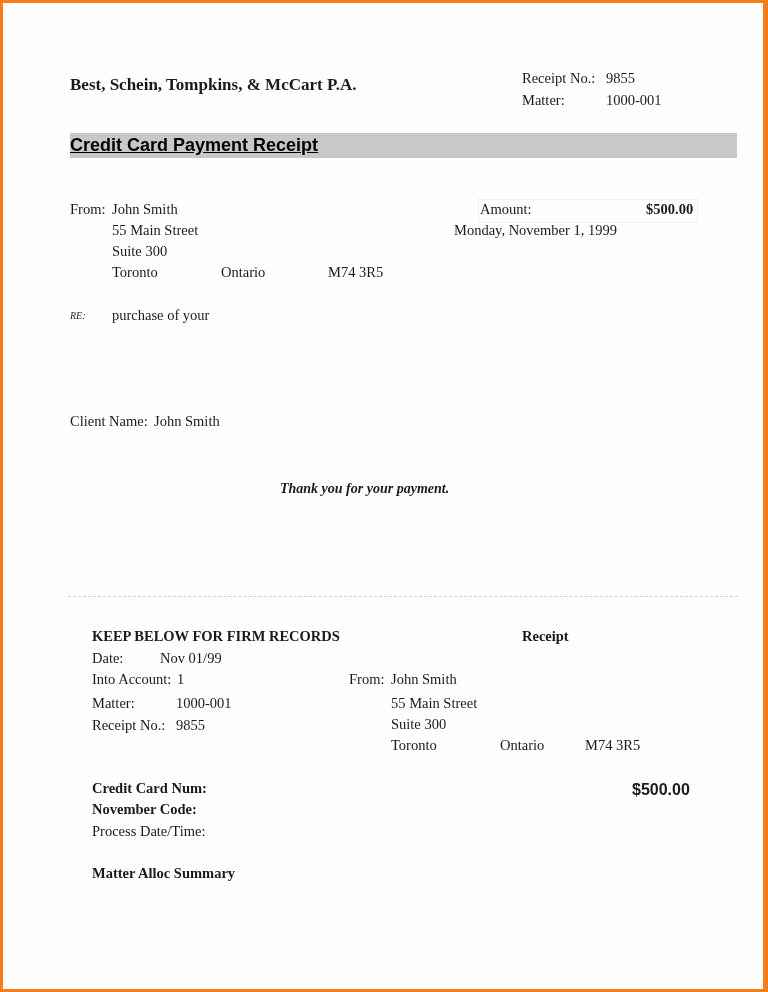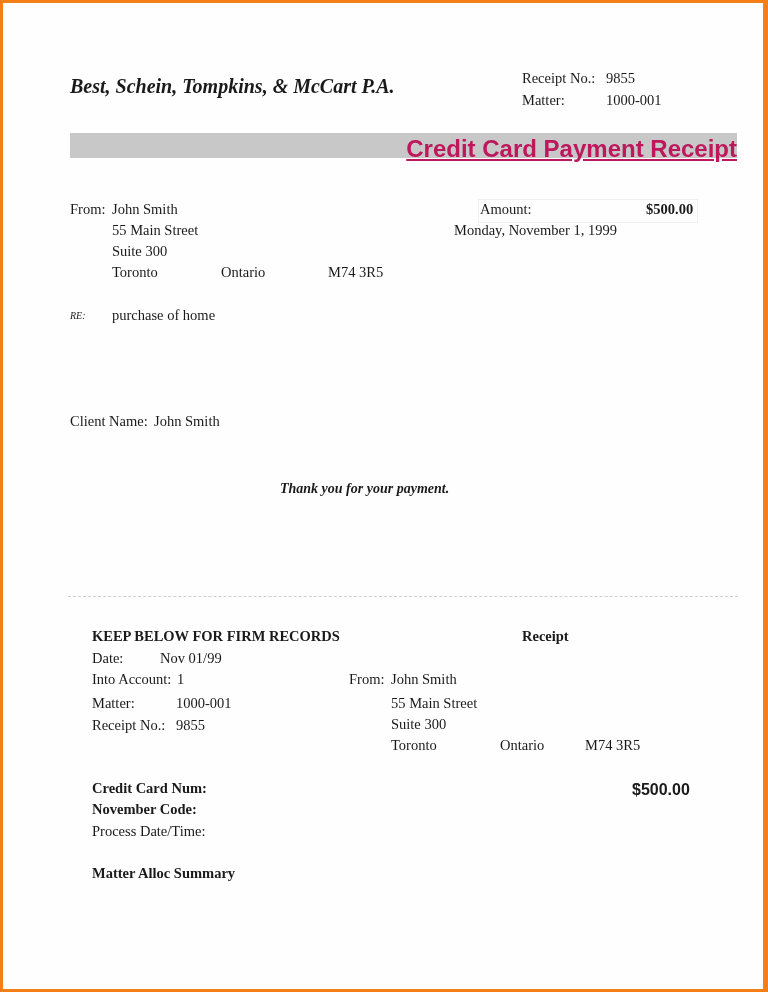--- a/index.html
+++ b/index.html
@@ -14,29 +14,29 @@
       width: 768px; height: 992px;
       box-sizing: border-box;
       border-top: 3px solid #f47f16;
       border-left: 3px solid #f47f16;
       border-bottom: 3px solid #f47f16;
       border-right: 5px solid #f47f16;
       background: #fefefe;
     }
     .abs { position: absolute; white-space: nowrap; }
     .t14 { font-size: 14.5px; }
-    .firm { font-size: 20px; font-weight: bold; font-style: italic; }
+    .firm { font-size: 17px; font-weight: bold; }
     .titlebar {
       position: absolute; left: 70px; top: 133px; width: 667px; height: 25px;
       background: #c8c8c8;
     }
     .title {
-      position: absolute; left: 0; right: 0; top: 2px; text-align: right;
-      font-family: "Liberation Sans", sans-serif; font-weight: bold; font-size: 24px;
-      text-decoration: underline; color: #be185d;
+      position: absolute; left: 0; right: 0; top: 2px; text-align: left;
+      font-family: "Liberation Sans", sans-serif; font-weight: bold; font-size: 18px;
+      text-decoration: underline; color: #000000;
     }
     .amount-box {
       position: absolute; left: 478px; top: 199px; width: 218px; height: 22px;
       border: 1px solid #efefef;
     }
     .re { font-size: 10px; font-style: italic; }
     .thanks { font-size: 14px; font-weight: bold; font-style: italic; }
     .dash {
       position: absolute; left: 68px; top: 596px; width: 670px; height: 0;
       border-top: 1px dashed #cfcfcf;
@@ -66,21 +66,21 @@
 <div class="abs t14" style="left:112px; top:264px;">Toronto</div>
 <div class="abs t14" style="left:221px; top:264px;">Ontario</div>
 <div class="abs t14" style="left:328px; top:264px;">M74 3R5</div>
 
 <div class="amount-box"></div>
 <div class="abs t14" style="left:480px; top:201px;">Amount:</div>
 <div class="abs t14 bold" style="left:646px; top:201px;">$500.00</div>
 <div class="abs t14" style="left:454px; top:222px;text-align:right;">Monday, November 1, 1999</div>
 
 <div class="abs re" style="left:70px; top:310px;">RE:</div>
-<div class="abs t14" style="left:112px; top:307px;">purchase of home</div>
+<div class="abs t14" style="left:112px; top:307px;">purchase of your</div>
 
 <div class="abs t14" style="left:70px; top:413px;">Client Name:</div>
 <div class="abs t14" style="left:154px; top:413px;">John Smith</div>
 
 <div class="abs thanks" style="left:280px; top:481px;">Thank you for your payment.</div>
 
 <div class="dash"></div>
 
 <div class="abs t14 bold" style="left:92px; top:628px;">KEEP BELOW FOR FIRM RECORDS</div>
 <div class="abs t14" style="left:522px; top:628px;font-weight:bold;">Receipt</div>

